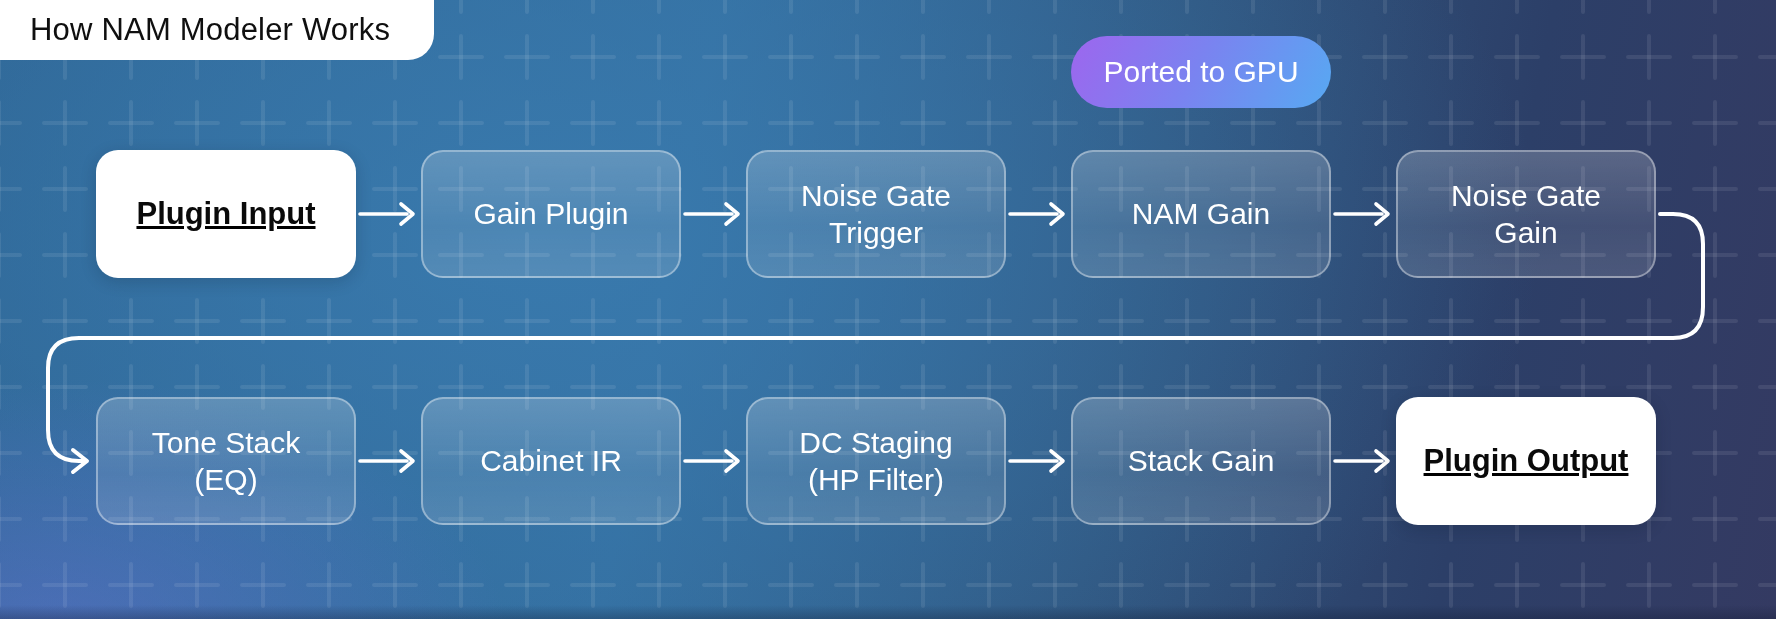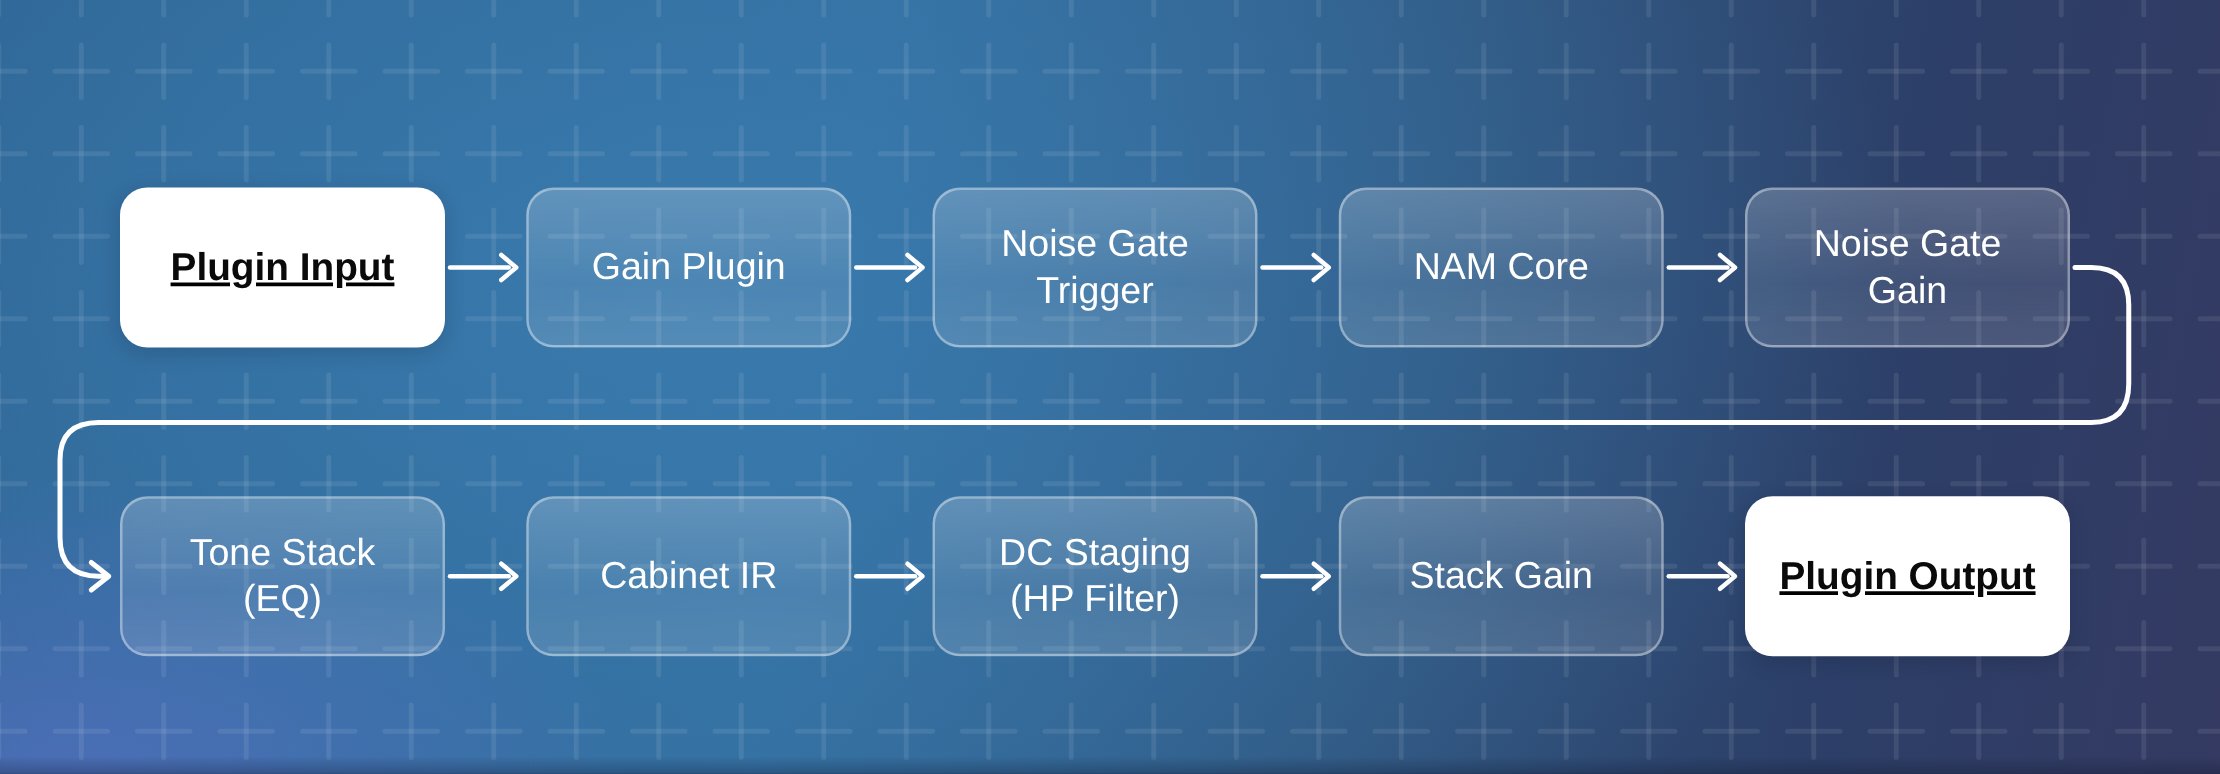--- a/index.html
+++ b/index.html
@@ -337,21 +337,27 @@
       <div class="plus" style="left: 1758px; top: 430px;"></div>
       <div class="plus" style="left: 1758px; top: 496px;"></div>
       <div class="plus" style="left: 1758px; top: 562px;"></div>
     </div>
 
   <svg class="connector" viewBox="0 0 1776 619">
     <path d="M 1660 214 L 1673 214 Q 1703 214 1703 244 L 1703 307 Q 1703 338 1673 338 L 79 338 Q 48 338 48 368 L 48 430 Q 48 461 79 461 L 83 461"></path>
     <polyline points="73,450 87,461 73,472"></polyline>
   </svg>
 
-
+  <div class="title-card">
+    <span class="title-text">How NAM Modeler Works</span>
+  </div>
+
+  <div class="badge">
+    <span class="badge-text">Ported to GPU</span>
+  </div>
 
   <div id="flow-stage">
       <div class="node endpoint" style="left: 96px; top: 150px;">
         <span class="label">Plugin Input</span>
       </div>
       <svg class="arrow" viewBox="0 0 61 26" style="left: 358px; top: 201px;">
         <line x1="2" y1="13" x2="49" y2="13"></line>
         <polyline points="43,3 55,13 43,23"></polyline>
       </svg>
       <div class="node stage" style="left: 421px; top: 150px;">
@@ -363,21 +369,21 @@
       </svg>
       <div class="node stage" style="left: 746px; top: 150px;">
         <span class="label">Noise Gate
 Trigger</span>
       </div>
       <svg class="arrow" viewBox="0 0 61 26" style="left: 1008px; top: 201px;">
         <line x1="2" y1="13" x2="49" y2="13"></line>
         <polyline points="43,3 55,13 43,23"></polyline>
       </svg>
       <div class="node stage" style="left: 1071px; top: 150px;">
-        <span class="label">NAM Core</span>
+        <span class="label">NAM Gain</span>
       </div>
       <svg class="arrow" viewBox="0 0 61 26" style="left: 1333px; top: 201px;">
         <line x1="2" y1="13" x2="49" y2="13"></line>
         <polyline points="43,3 55,13 43,23"></polyline>
       </svg>
       <div class="node stage" style="left: 1396px; top: 150px;">
         <span class="label">Noise Gate
 Gain</span>
       </div>
       <div class="node stage" style="left: 96px; top: 397px;">

